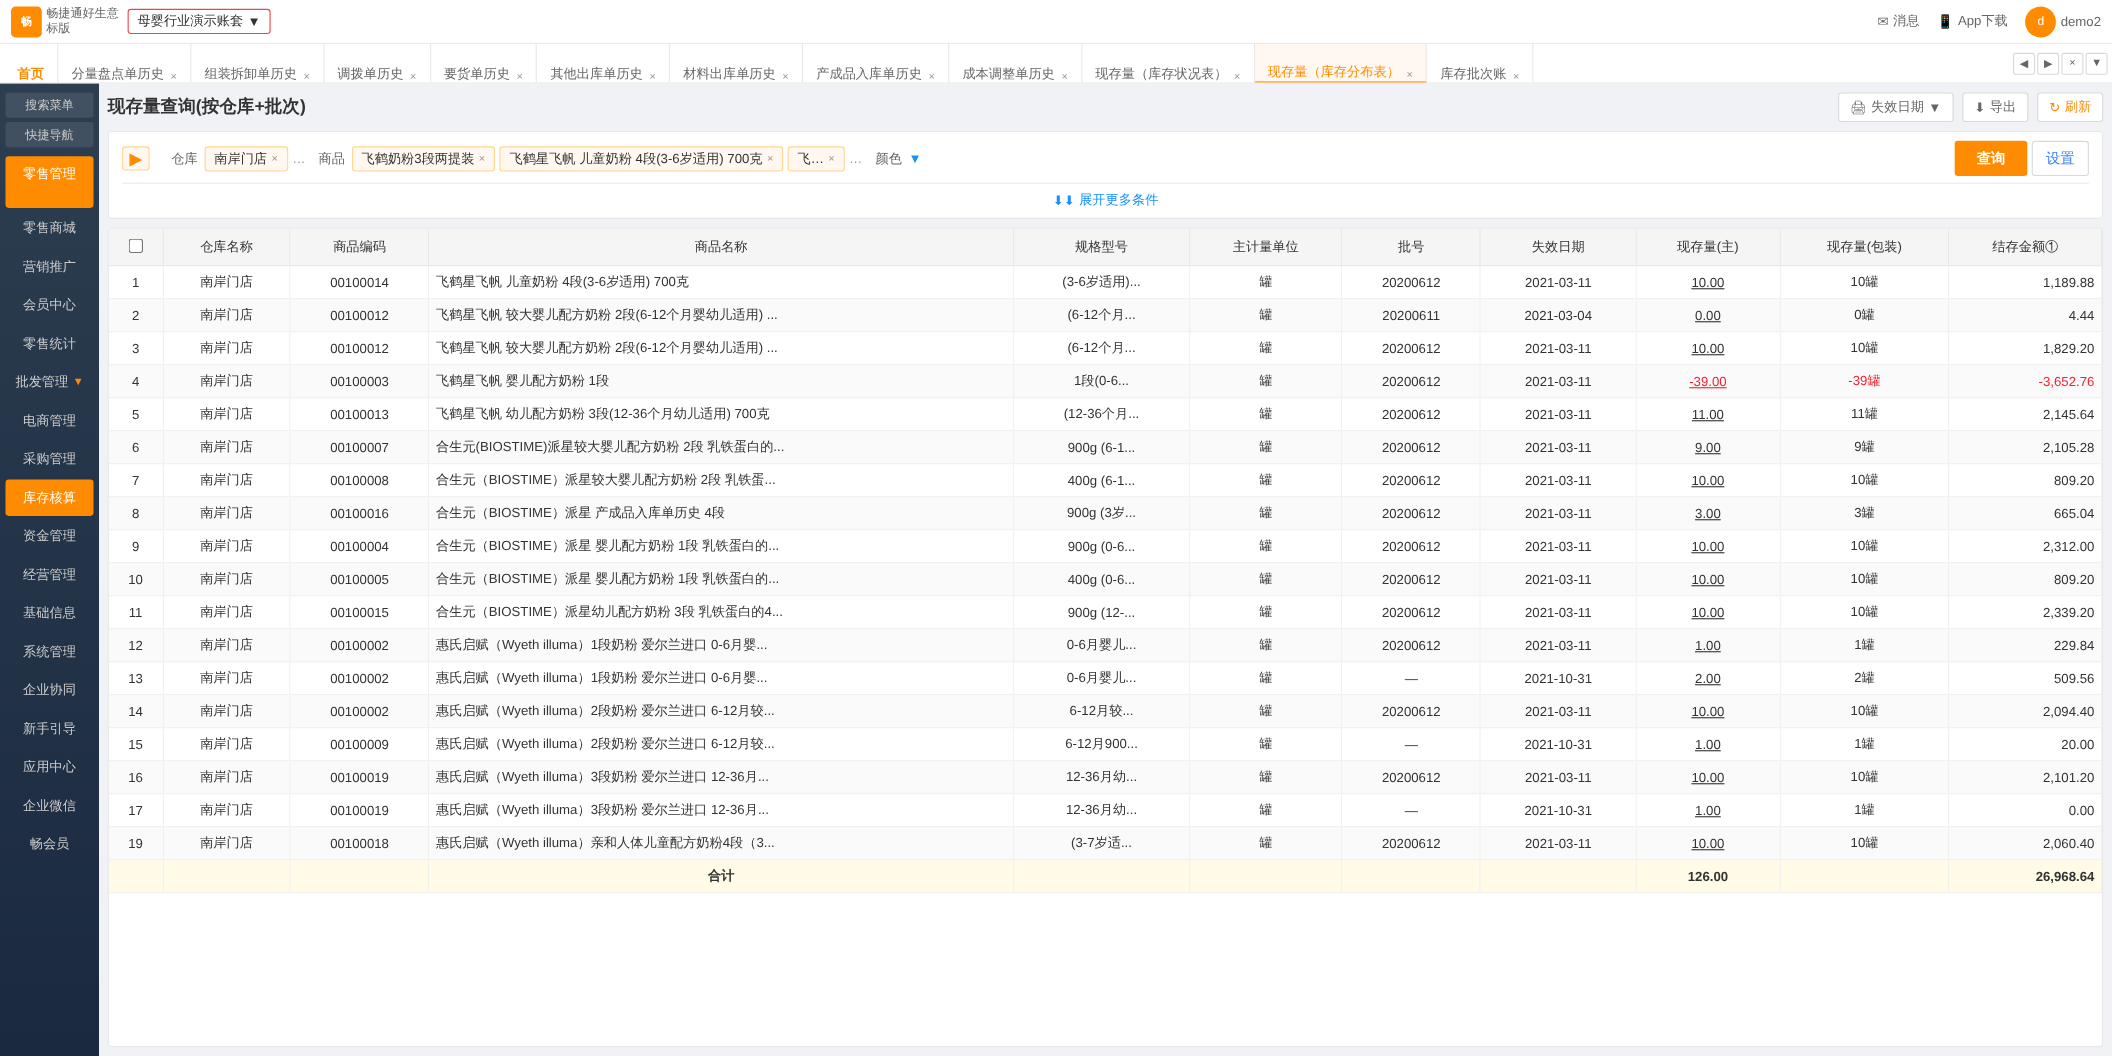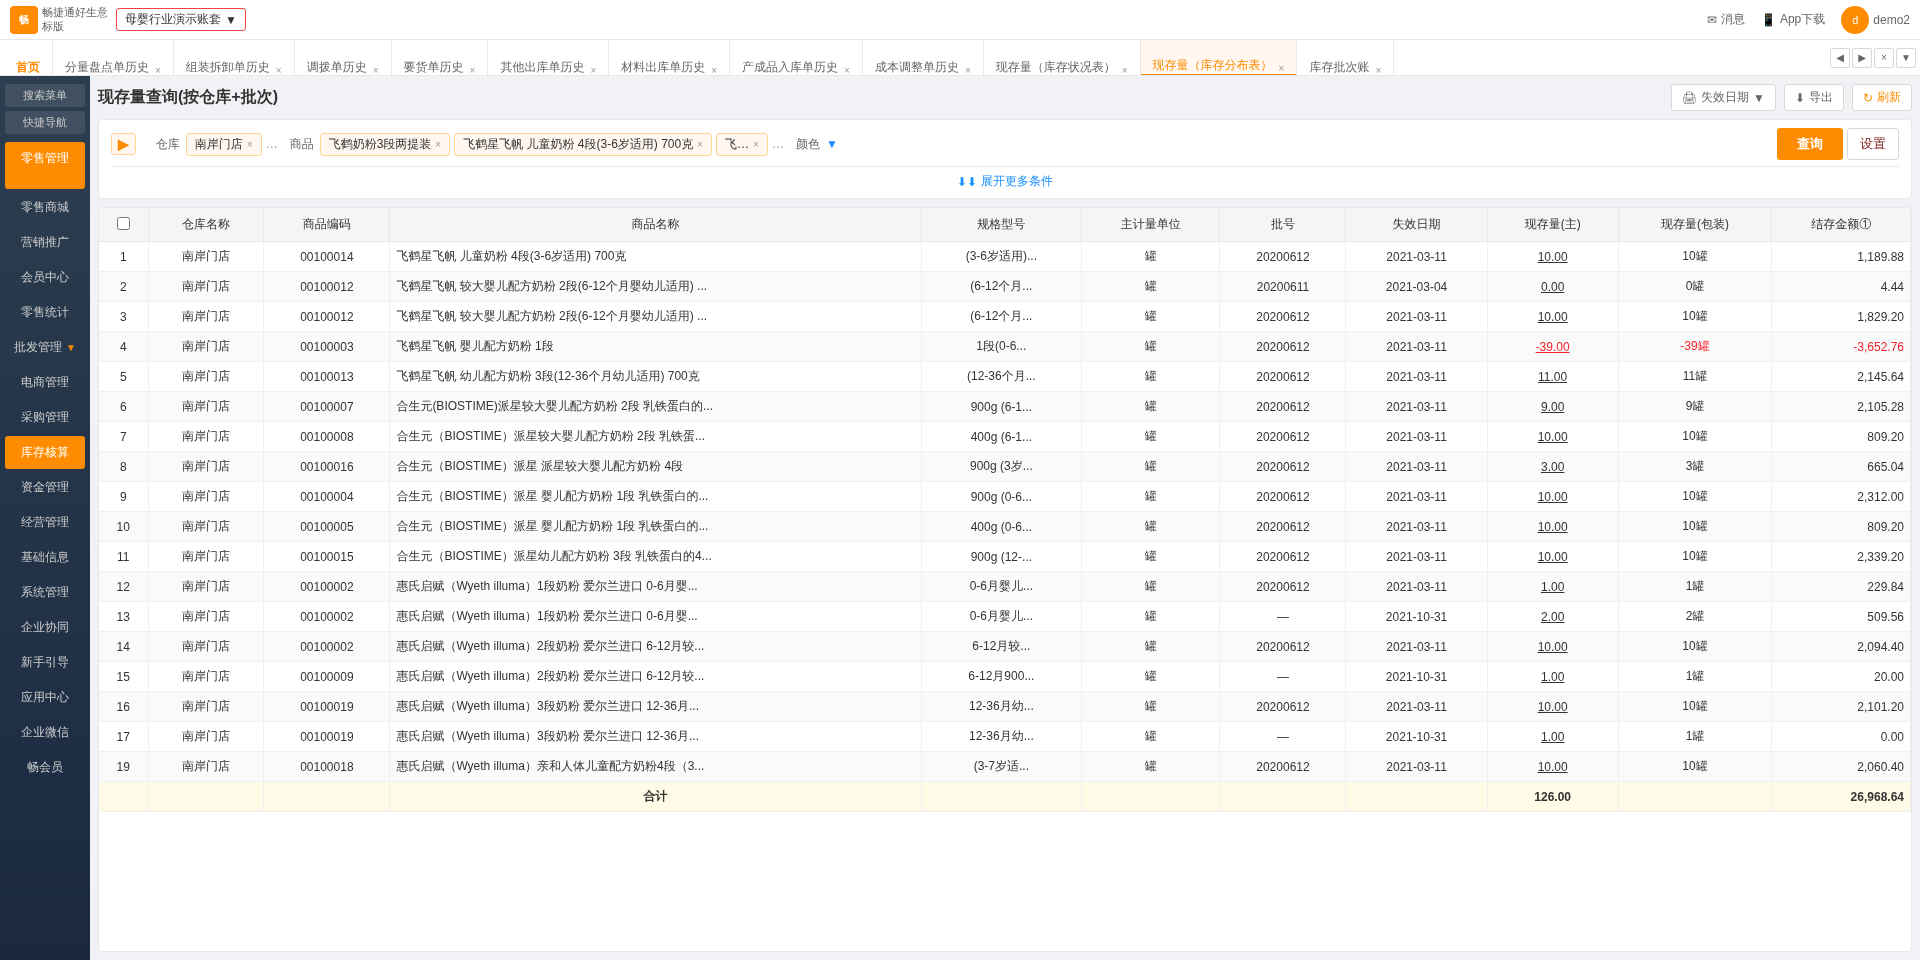--- a/index.html
+++ b/index.html
@@ -69,21 +69,21 @@
     .filter-bar { background: #fff; border: 1px solid #e8e8e8; border-radius: 4px; padding: 8px 12px; margin-bottom: 8px; }
     .filter-row { display: flex; align-items: center; gap: 12px; flex-wrap: wrap; }
     .filter-item { display: flex; align-items: center; gap: 6px; }
     .filter-label { color: #666; font-size: 12px; white-space: nowrap; }
     .filter-tag-wrap { display: flex; align-items: center; gap: 4px; flex-wrap: wrap; }
     .filter-tag { display: flex; align-items: center; gap: 4px; background: #fff7f0; border: 1px solid #ffd591; border-radius: 3px; padding: 2px 8px; font-size: 12px; color: #333; }
     .filter-tag .tag-close { color: #999; cursor: pointer; font-size: 10px; }
     .filter-dots { color: #999; cursor: pointer; }
     .expand-btn { display: flex; align-items: center; gap: 4px; color: #1890ff; cursor: pointer; font-size: 12px; border-top: 1px solid #e8e8e8; margin-top: 6px; padding-top: 6px; justify-content: center; }
     .btn-search { background: #ff8c00; color: white; border: none; padding: 6px 20px; border-radius: 3px; cursor: pointer; font-size: 13px; font-weight: bold; }
-    .btn-settings { background: #fff; color: #7f1d1d; border: 1px solid #d9d9d9; padding: 6px 12px; border-radius: 3px; cursor: pointer; font-size: 13px; }
+    .btn-settings { background: #fff; color: #3b82f6; border: 1px solid #d9d9d9; padding: 6px 12px; border-radius: 3px; cursor: pointer; font-size: 13px; }
     
     .search-btn-area { display: flex; flex-direction: row; gap: 4px; margin-left: auto; }
     
     
     .table-wrap { flex: 1; background: #fff; border: 1px solid #e8e8e8; border-radius: 4px; overflow: hidden; display: flex; flex-direction: column; }
     .table-container { overflow: auto; flex: 1; }
     table { width: 100%; border-collapse: collapse; font-size: 12px; }
     thead tr { background: #f5f5f5; }
     thead th { padding: 8px 6px; text-align: center; border-bottom: 1px solid #e8e8e8; border-right: 1px solid #e8e8e8; color: #333; font-weight: normal; white-space: nowrap; font-size: 12px; }
     tbody tr { border-bottom: 1px solid #f0f0f0; }
@@ -438,21 +438,21 @@
     <td>20200612</td>
     <td>2021-03-11</td>
     <td class=""><span class="underline ">10.00</span></td>
     <td class="">10罐</td>
     <td class="text-right ">809.20</td>
   </tr>
                 <tr>
     <td>8</td>
     <td>南岸门店</td>
     <td>00100016</td>
-    <td class="text-left" style="max-width:280px;overflow:hidden;text-overflow:ellipsis;">合生元（BIOSTIME）派星 派星较大婴儿配方奶粉 4段</td>
+    <td class="text-left" style="max-width:280px;overflow:hidden;text-overflow:ellipsis;">合生元（BIOSTIME）派星 产成品入库单历史 4段</td>
     <td>900g (3岁...</td>
     <td>罐</td>
     <td>20200612</td>
     <td>2021-03-11</td>
     <td class=""><span class="underline ">3.00</span></td>
     <td class="">3罐</td>
     <td class="text-right ">665.04</td>
   </tr>
                 <tr>
     <td>9</td>

